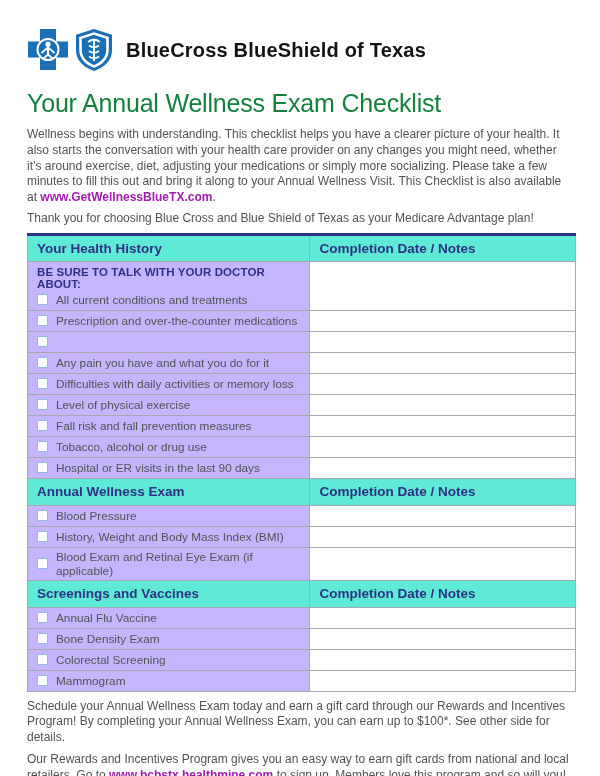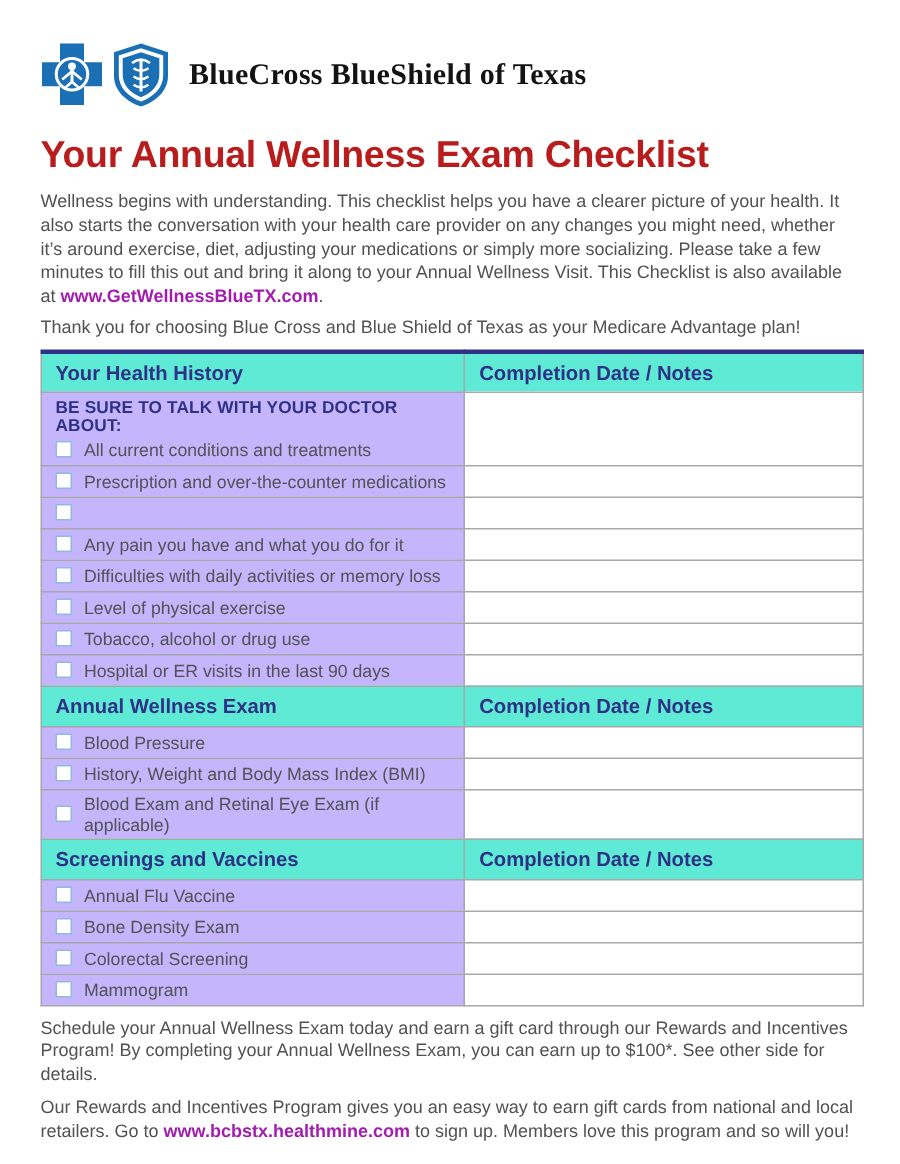--- a/index.html
+++ b/index.html
@@ -6,26 +6,26 @@
   html,body { background:#ffffff; }
   .page {
     width:600px; height:776px; background:#ffffff; overflow:hidden;
     font-family:"Liberation Sans", sans-serif; color:#515254;
     padding:26px 26px 0 27px; position:relative;
   }
   
   .brand-row { display:flex; align-items:center; gap:13px; height:48px; }
   .logo-marks { display:flex; align-items:center; gap:6px; }
   .wordmark {
-    font-family:Liberation Serif, serif; font-weight:bold;
+    font-family:Liberation Sans, sans-serif; font-weight:bold;
     font-size:20px; color:#131313; letter-spacing:0.2px;
   }
   
   .page-title {
-    margin-top:15px; font-size:25px; font-weight:bold; color:#b91c1c;
+    margin-top:15px; font-size:25px; font-weight:normal; color:#15803d;
     letter-spacing:-0.2px;
   }
   
   .intro { margin-top:9px; font-size:12px; line-height:15.8px; color:#515254; }
   .thanks { margin-top:5px; font-size:12px; line-height:15.8px; color:#515254; }
   .link { color:#a21caf; font-weight:bold; cursor:pointer; }
   
   table.checklist {
     width:549px; margin-top:6px; border-collapse:collapse;
     border-top:3px solid #2E3186;
@@ -146,20 +146,29 @@
               <span class="checkbox"></span>
               <span class="item-label">Level of physical exercise</span>
             </div>
           </td>
       <td class="notes-cell"></td>
     </tr>
     <tr class="item-row">
       <td class="label-cell">
             <div class="item">
               <span class="checkbox"></span>
+              <span class="item-label">Fall risk and fall prevention measures</span>
+            </div>
+          </td>
+      <td class="notes-cell"></td>
+    </tr>
+    <tr class="item-row">
+      <td class="label-cell">
+            <div class="item">
+              <span class="checkbox"></span>
               <span class="item-label">Tobacco, alcohol or drug use</span>
             </div>
           </td>
       <td class="notes-cell"></td>
     </tr>
     <tr class="item-row">
       <td class="label-cell">
             <div class="item">
               <span class="checkbox"></span>
               <span class="item-label">Hospital or ER visits in the last 90 days</span>

